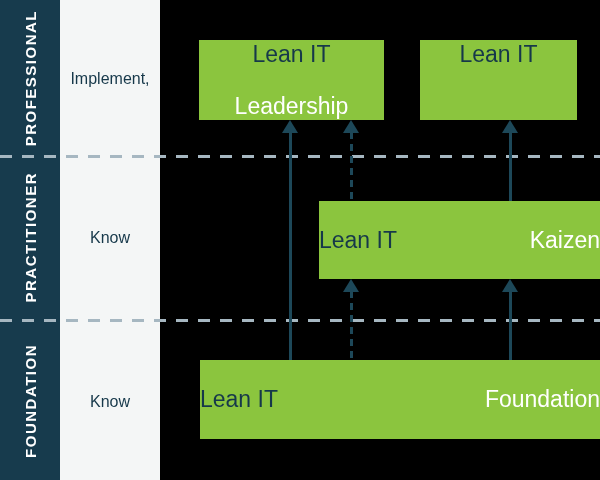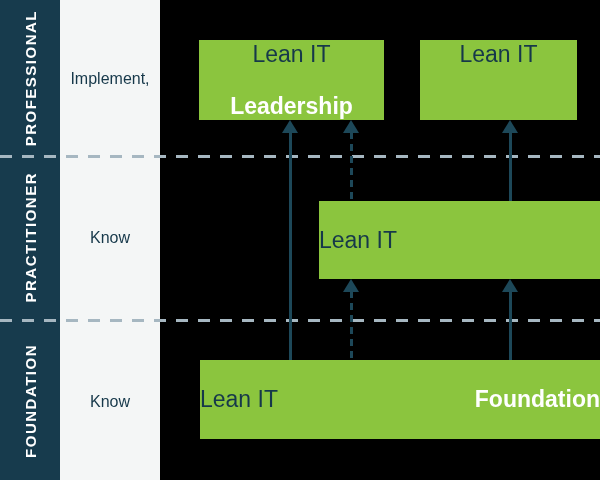--- a/index.html
+++ b/index.html
@@ -39,21 +39,21 @@
     background:repeating-linear-gradient(90deg,var(--dash) 0 12px,transparent 12px 22px);
   }
   .hd1{top:155px;}
   .hd2{top:319px;}
   .box{
     position:absolute;background:var(--green);
     display:flex;align-items:center;justify-content:space-between;text-align:center;
     font-size:23px;
   }
   .box .brand{color:var(--navy-text);font-weight:400;}
-  .box .name{color:var(--white);font-weight:700;}
+  .box .name{color:var(--white);font-weight:400;}
   .two-line{flex-direction:column;line-height:28px;}
   .one-line .name{margin-left:8px;}
   .box-leadership{left:199px;top:40px;width:185px;height:80px;}
   .box-coach{left:420px;top:40px;width:157px;height:80px;}
   .box-kaizen{left:319px;top:201px;width:281px;height:78px;}
   .box-foundation{left:200px;top:360px;width:400px;height:79px;}
   .aline{position:absolute;width:3px;background:var(--arrow);}
   .aline.dashed{
     background:repeating-linear-gradient(180deg,var(--arrow) 0 7px,transparent 7px 12px);
   }
@@ -120,20 +120,21 @@
     <div><span class="brand">Lean IT</span></div>
     <div class="name">Leadership</div>
   </div>
 
   <div class="box two-line box-coach">
     <div><span class="brand">Lean IT</span></div>
   </div>
 
   <div class="box one-line box-kaizen">
     <span class="brand">Lean IT</span>
+    <span class="name">Kaizen</span>
   </div>
 
   <div class="box one-line box-foundation">
     <span class="brand">Lean IT</span>
     <span class="name">Foundation</span>
   </div>
 
 </div>
 
 </body></html>

